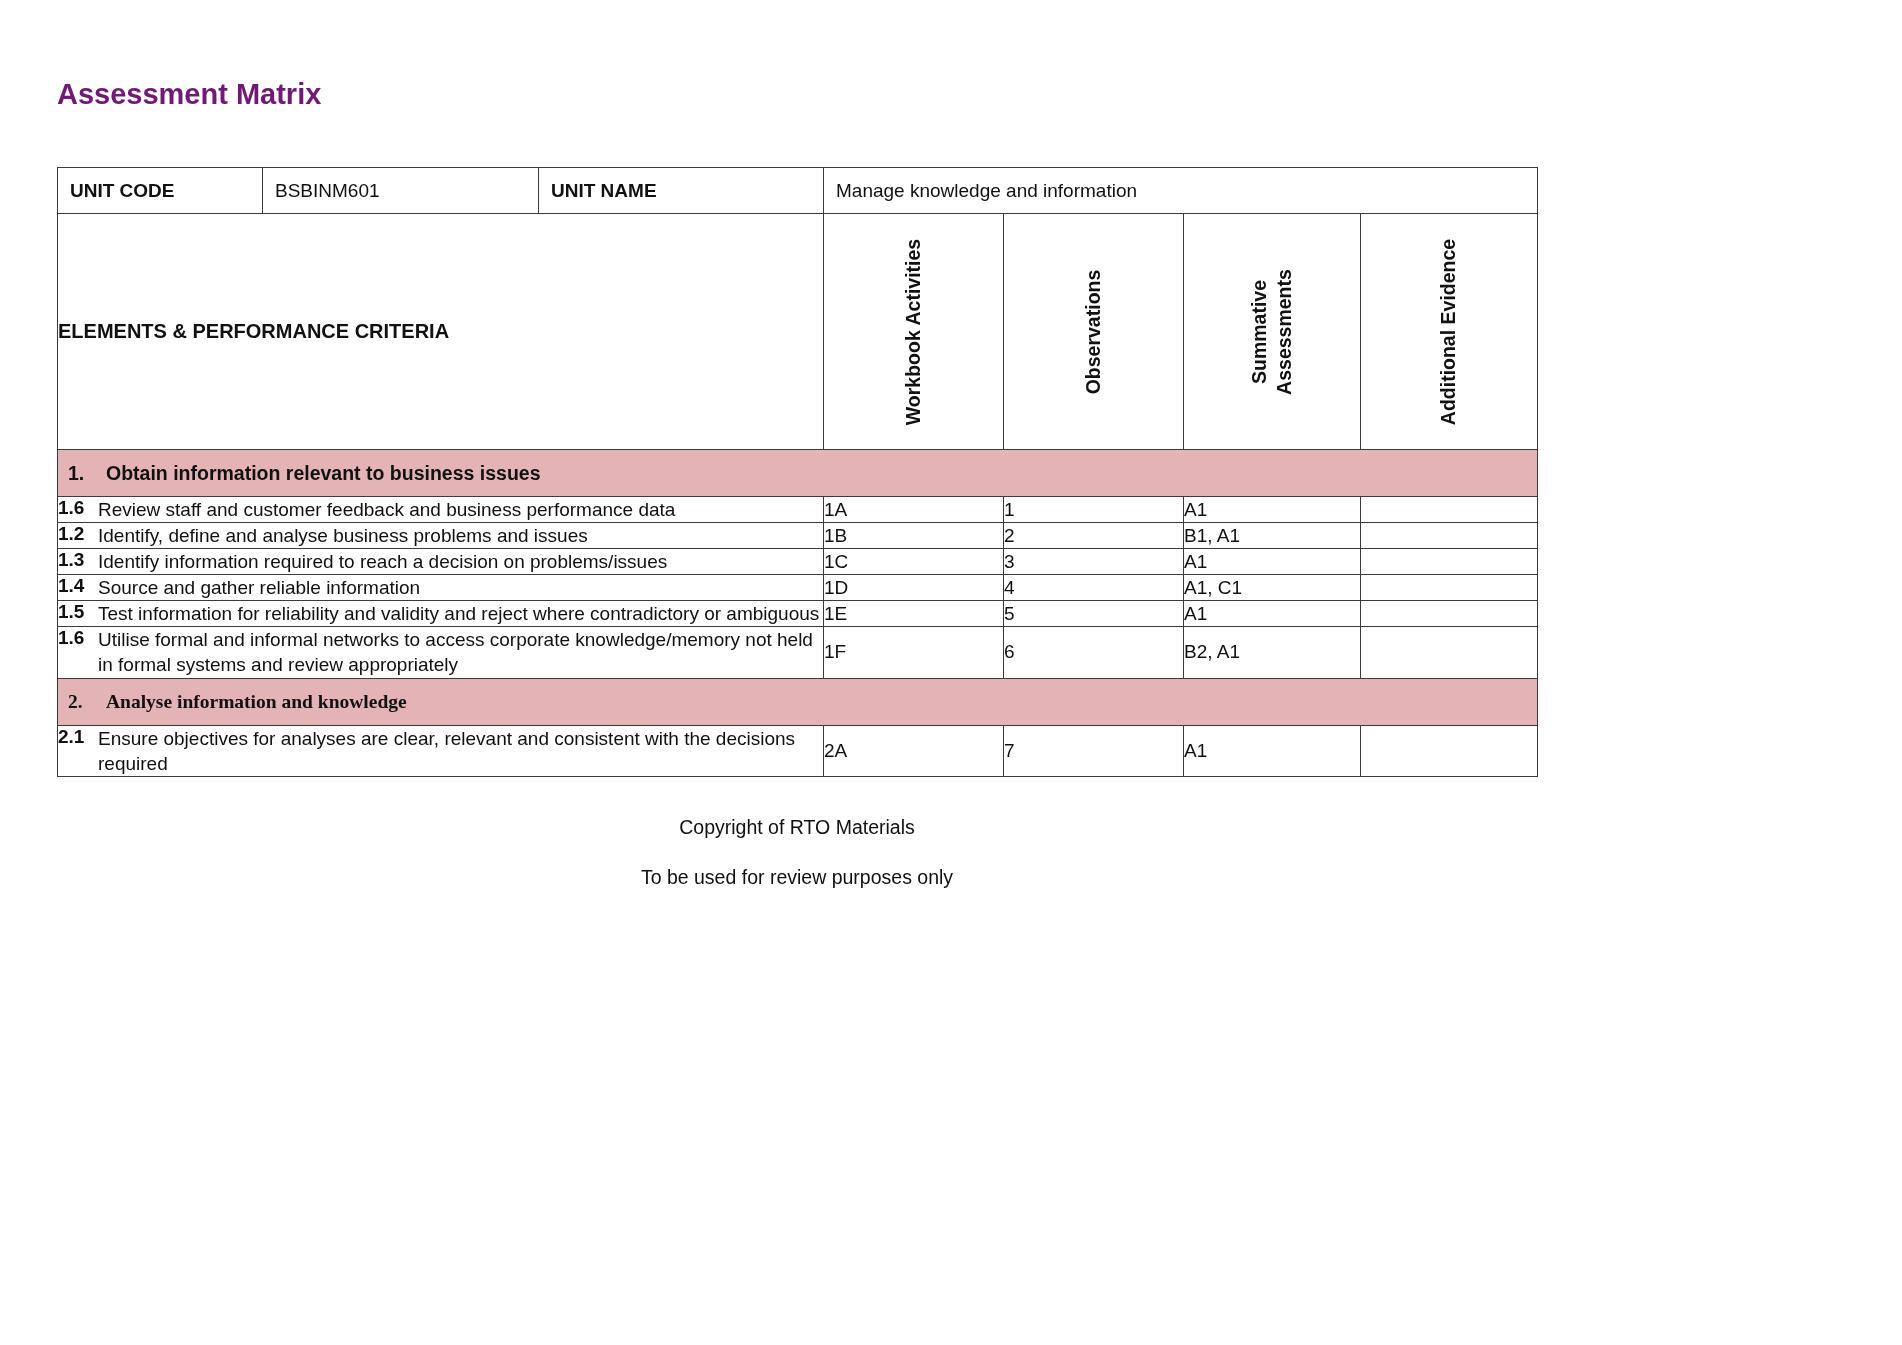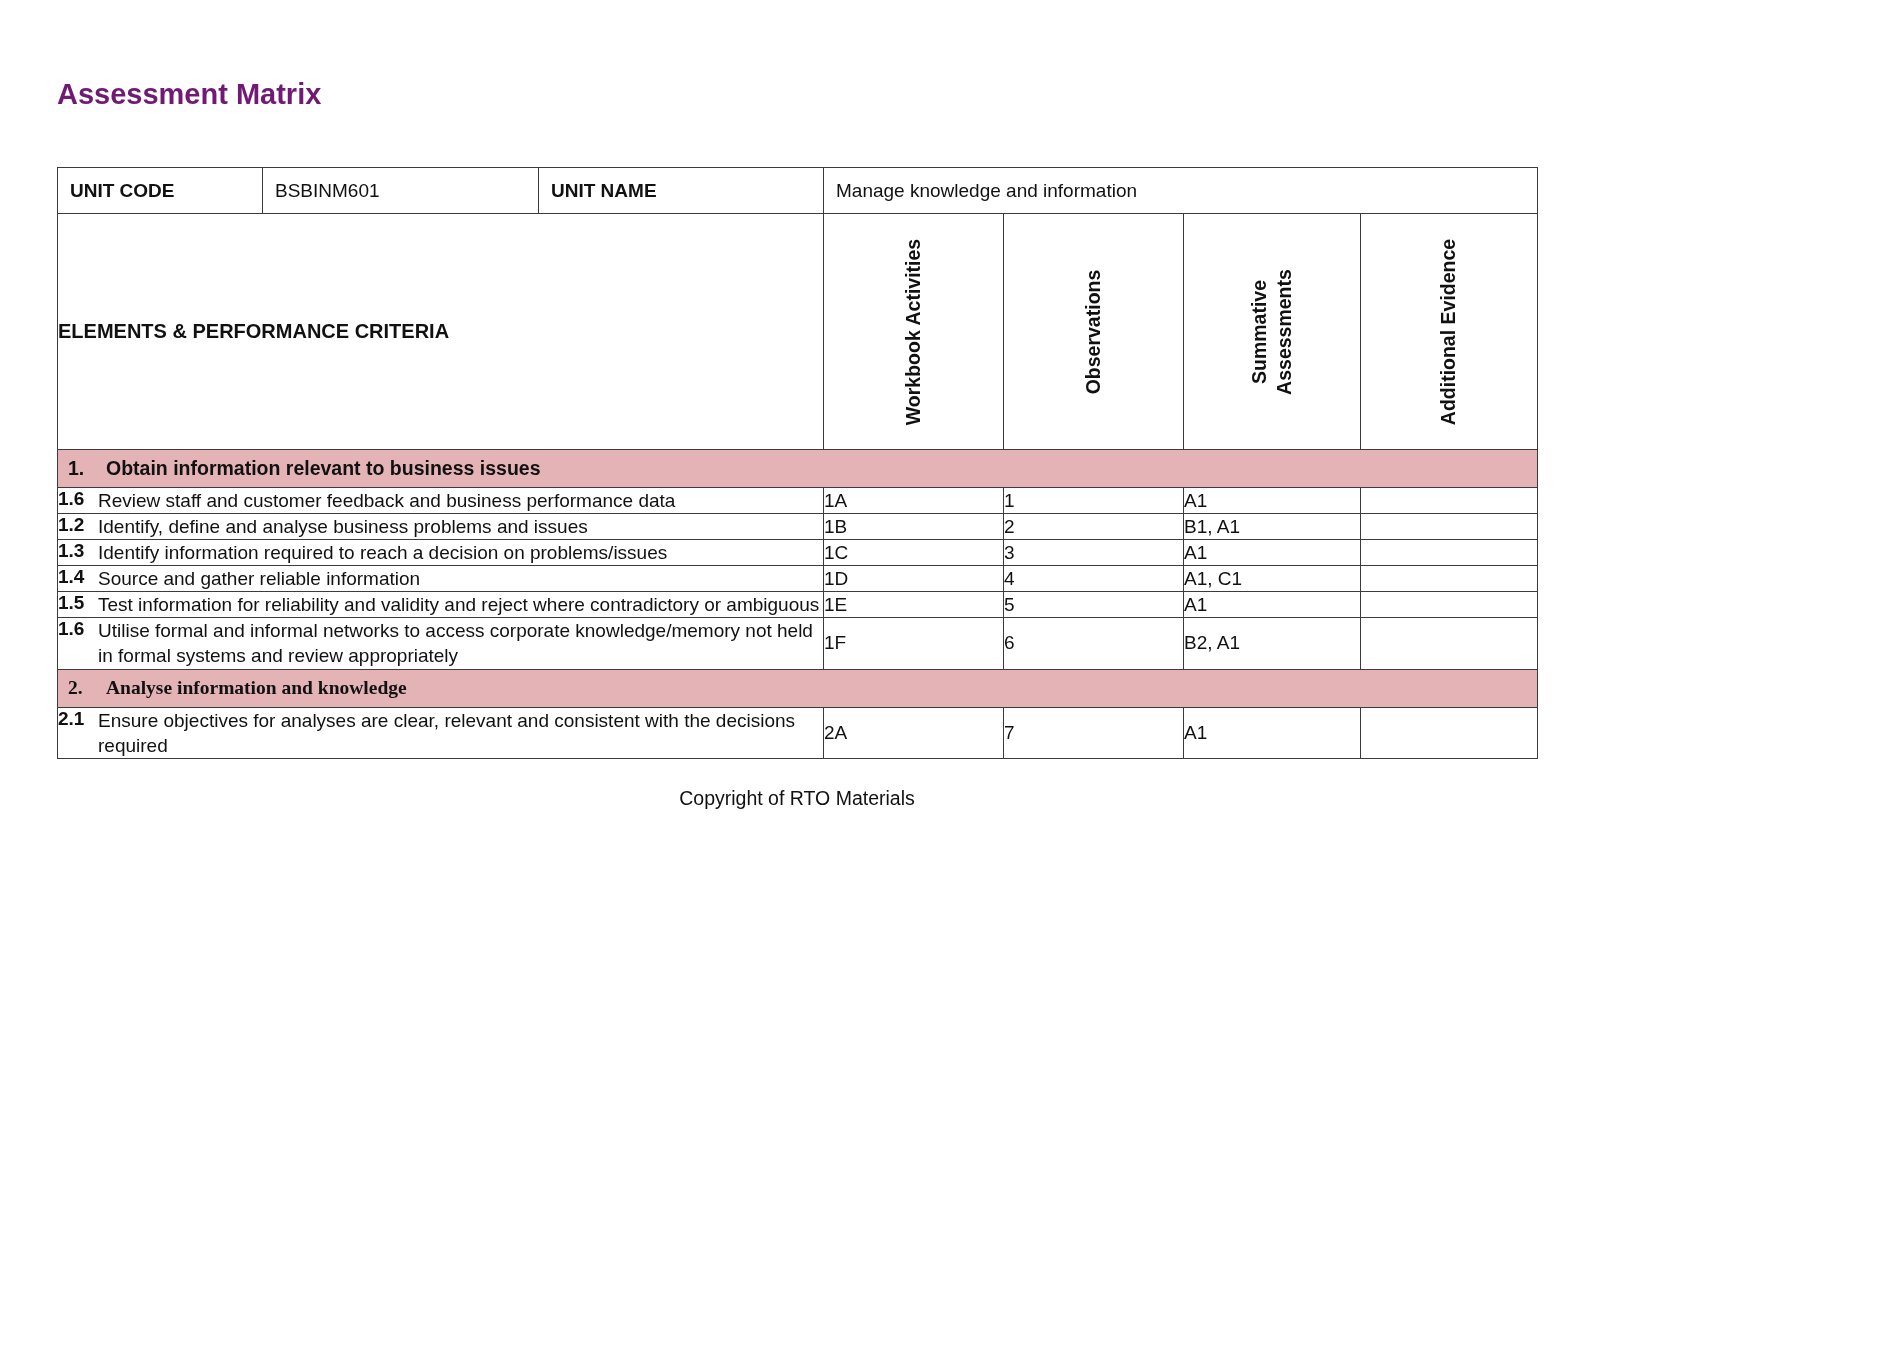--- a/index.html
+++ b/index.html
@@ -57,21 +57,21 @@
     transform: translate(-50%, -50%) rotate(-90deg);
     width: 225px;
     text-align: center;
     font-weight: bold;
     font-size: 19.5px;
     line-height: 1.3;
     white-space: pre-line;
   }
   
   tr.section-row td {
-    height: 38px;
+    height: 47px;
     padding: 6px 10px;
     font-weight: bold;
     font-size: 19.5px;
   }
   .sec-num {
     display: inline-block;
     width: 38px;
   }
   
   td.criteria-cell {
@@ -84,21 +84,21 @@
   }
   .crit-text {
     flex: 1 1 auto;
     line-height: 1.32;
   }
   td.value-cell {
     text-align: left;
     padding: 8px 4px;
   }
   .footer {
-    margin-top: 28px;
+    margin-top: 39px;
     text-align: center;
     font-size: 19.5px;
   }
   .footer .line2 { margin-top: 27px; }
 </style>
 </head>
 <body>
 
 <div class="page">
 
@@ -225,15 +225,16 @@
           <td class="value-cell">2A</td>
           <td class="value-cell">7</td>
           <td class="value-cell">A1</td>
           <td class="value-cell"></td>
         </tr>
       </tbody>
   </table>
 
   <div class="footer">
     <div class="line1">Copyright of RTO Materials</div>
+    <div class="line2">To be used for review purposes only</div>
   </div>
 
 </div>
 
 </body></html>

